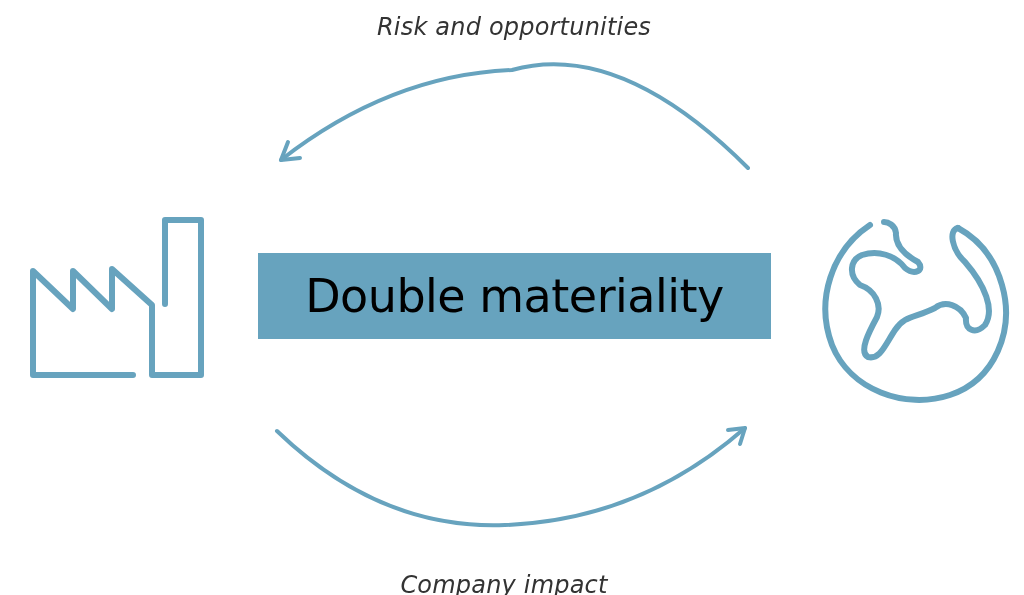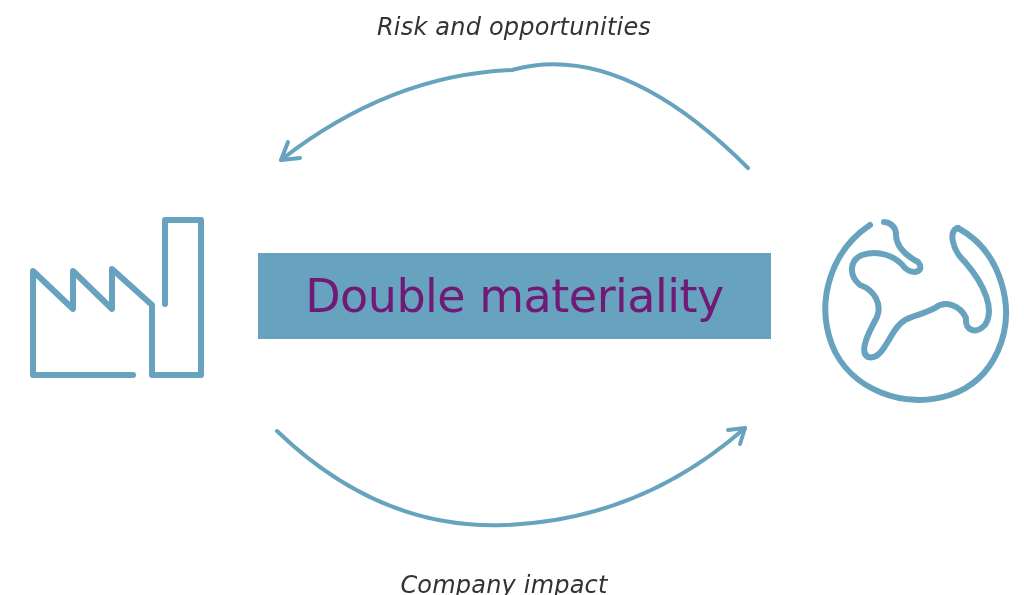--- a/index.html
+++ b/index.html
@@ -14,21 +14,21 @@
       transform: translateX(-50%);
       letter-spacing: 0.2px;
     }
     #top-label { left: 514px; top: 13px; text-align: center; }
     #bottom-label { left: 504px; top: 571px; }
     .center-box {
       position: absolute;
       left: 258px; top: 253px;
       width: 513px; height: 86px;
       background: #67a3be;
-      color: #701a75;
+      color: #000000;
       display: flex; align-items: center; justify-content: center;
       font-family: "DejaVu Sans", sans-serif;
       font-size: 46px;
       letter-spacing: -0.5px;
     }
     svg.overlay { position: absolute; left: 0; top: 0; }
   </style>
 </head>
 <body>
 

